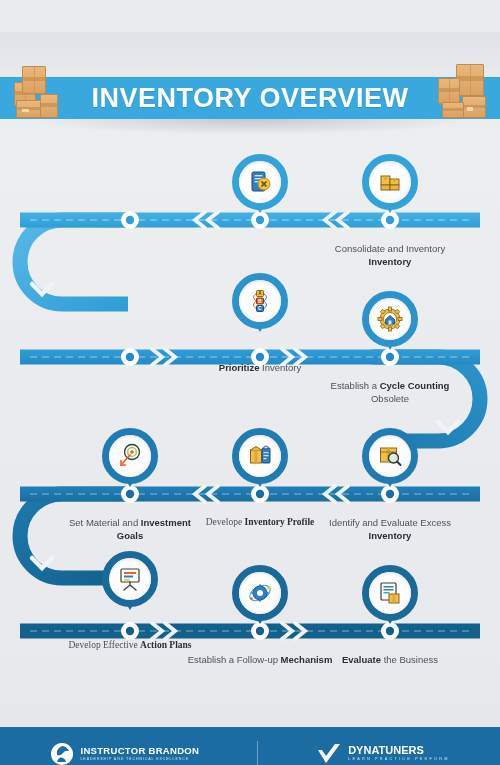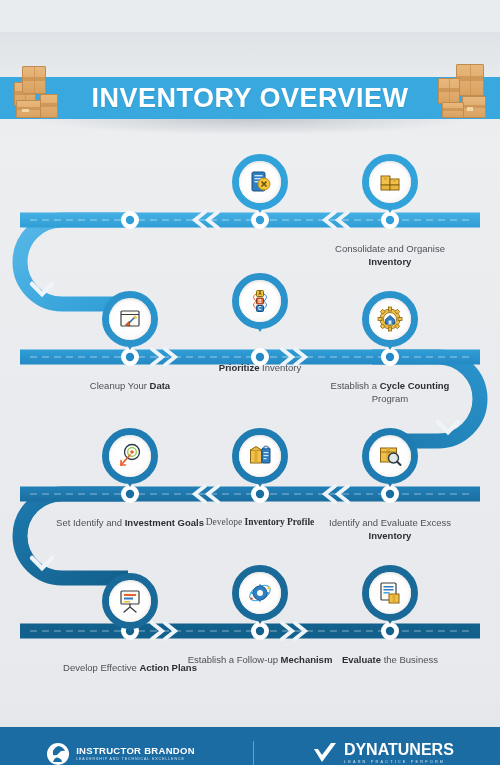--- a/index.html
+++ b/index.html
@@ -62,21 +62,21 @@
   .footer-top{position:absolute;left:0;bottom:53px;width:500px;height:9px;
     background:linear-gradient(180deg,#dcdfe3 0%,#cfd3d8 100%);}
   .f-inner{position:absolute;left:0;top:0;width:500px;height:53px;
     display:flex;align-items:center;justify-content:center;gap:58px;}
   .logo{display:flex;align-items:center;gap:6px;}
   .logo-txt{display:flex;flex-direction:column;line-height:1;}
   .logo-name{color:#ffffff;font-weight:bold;letter-spacing:.3px;}
   .logo-tag{color:#cfe3f2;letter-spacing:.9px;}
   .brandon .logo-name{font-size:9.5px;}
   .brandon .logo-tag{font-size:3.6px;margin-top:2.5px;}
-  .dyna .logo-name{font-size:16px;letter-spacing:0px;}
+  .dyna .logo-name{font-size:11px;letter-spacing:0px;}
   .dyna .logo-tag{font-size:3.8px;margin-top:2.5px;letter-spacing:2.2px;}
   .divider{width:1px;height:26px;background:rgba(255,255,255,.35);}
 </style>
 </head>
 <body>
 
 <div id="page">
 
   <div class="top-strip"></div>
 
@@ -242,39 +242,23 @@
         <svg width="26" height="26" viewBox="0 0 26 26">
           <rect x="4" y="7" width="9" height="9" fill="#f0c04a" stroke="#8a6512" stroke-width="1"></rect>
           <rect x="7.5" y="7" width="2" height="4" fill="#d8a32c"></rect>
           <rect x="13" y="10" width="9" height="6" fill="#f0c04a" stroke="#8a6512" stroke-width="1"></rect>
           <rect x="16.5" y="10" width="2" height="3" fill="#d8a32c"></rect>
           <rect x="4" y="16" width="9" height="5" fill="#e8b73f" stroke="#8a6512" stroke-width="1"></rect>
           <rect x="13" y="16" width="9" height="5" fill="#e8b73f" stroke="#8a6512" stroke-width="1"></rect>
         </svg>
       </div>
     </div>
-    <div class="caption"><span>Consolidate and Organise </span><b>Inventory</b></div>
-  </div>
-
-  <div class="step" style="left:56px;top:259px;">
-    <div class="pin">
-      <div class="pin-ring" style="border:7px solid #2b93cc;"></div>
-      <div class="pin-tip" style="border-top:13px solid #2b93cc;"></div>
-      <div class="pin-inner">
-        <svg width="26" height="26" viewBox="0 0 26 26">
-          <rect x="4" y="5" width="18" height="15" rx="1" fill="#fdfbf4" stroke="#3a3f44" stroke-width="1.2"></rect>
-          <line x1="4" y1="8.5" x2="22" y2="8.5" stroke="#3a3f44" stroke-width="1"></line>
-          <path d="M18 11 l-6 6" stroke="#2b6fa8" stroke-width="1.6"></path>
-          <path d="M12 15.5 l-3.5 3.5 l4.5 1 z" fill="#e8622c" stroke="#8f3a12" stroke-width=".8"></path>
-          <path d="M17 10 l2.5 2.5" stroke="#f2c43c" stroke-width="2.4"></path>
-        </svg>
-      </div>
-    </div>
-    <div class="caption"><span>Cleanup Your </span><b>Data</b></div>
-  </div>
+    <div class="caption"><span>Consolidate and Inventory </span><b>Inventory</b></div>
+  </div>
+
 
   <div class="step" style="left:186px;top:241px;">
     <div class="pin">
       <div class="pin-ring" style="border:7px solid #2b93cc;"></div>
       <div class="pin-tip" style="border-top:13px solid #2b93cc;"></div>
       <div class="pin-inner">
         <svg width="26" height="26" viewBox="0 0 26 26">
           <rect x="9.5" y="2.5" width="7" height="6" rx="1" fill="#f2c43c" stroke="#8a6512" stroke-width="1"></rect>
           <text x="13" y="7.3" font-size="4.6" text-anchor="middle" fill="#4a3606" font-family="'Liberation Sans',sans-serif" font-weight="bold">A</text>
           <rect x="9.5" y="10" width="7" height="6" rx="1" fill="#e8622c" stroke="#8f3a12" stroke-width="1"></rect>
@@ -307,38 +291,38 @@
             <rect x="18.6" y="18.6" width="3.4" height="3.4" transform="rotate(-45 20.3 20.3)"></rect>
             <rect x="18.6" y="4" width="3.4" height="3.4" transform="rotate(45 20.3 5.7)"></rect>
             <rect x="4" y="18.6" width="3.4" height="3.4" transform="rotate(45 5.7 20.3)"></rect>
           </g>
           <circle cx="13" cy="13" r="6.5" fill="#fdfbf4" stroke="#8a6512" stroke-width=".8"></circle>
           <path d="M8.5 13.5 L13 9.5 L17.5 13.5 v4.5 h-9 z" fill="#2f7fc4" stroke="#1d4f7e" stroke-width=".8"></path>
           <rect x="11.5" y="14.5" width="3" height="3.5" fill="#cfe6f7"></rect>
         </svg>
       </div>
     </div>
-    <div class="caption"><span>Establish a </span><b>Cycle Counting</b><span> Program</span></div>
+    <div class="caption"><span>Establish a </span><b>Cycle Counting</b><span> Obsolete</span></div>
   </div>
 
   <div class="step" style="left:56px;top:396px;">
     <div class="pin">
       <div class="pin-ring" style="border:7px solid #1f7cb2;"></div>
       <div class="pin-tip" style="border-top:13px solid #1f7cb2;"></div>
       <div class="pin-inner">
         <svg width="26" height="26" viewBox="0 0 26 26">
           <circle cx="15" cy="9" r="7.5" fill="none" stroke="#2b3a44" stroke-width="1.3"></circle>
           <circle cx="15" cy="9" r="4.3" fill="none" stroke="#8ec63f" stroke-width="1.3"></circle>
           <circle cx="15" cy="9" r="1.8" fill="#e8622c"></circle>
           <path d="M4 22 L13 12" stroke="#e8622c" stroke-width="1.8" stroke-linecap="round"></path>
           <path d="M4 22 l0-4.5 M4 22 l4.5 0" stroke="#e8622c" stroke-width="1.6" stroke-linecap="round"></path>
         </svg>
       </div>
     </div>
-    <div class="caption"><span>Set Identify and </span><b>Investment Goals</b></div>
+    <div class="caption"><span>Set Material and </span><b>Investment Goals</b></div>
   </div>
 
   <div class="step" style="left:186px;top:396px;font-family:Liberation Serif, serif;">
     <div class="pin">
       <div class="pin-ring" style="border:7px solid #1f7cb2;"></div>
       <div class="pin-tip" style="border-top:13px solid #1f7cb2;"></div>
       <div class="pin-inner">
         <svg width="26" height="26" viewBox="0 0 26 26">
           <rect x="3.5" y="7" width="11" height="13" fill="#f0c04a" stroke="#8a6512" stroke-width="1"></rect>
           <path d="M3.5 7 L9 3.5 L14.5 7" fill="#e8b73f" stroke="#8a6512" stroke-width="1"></path>
@@ -364,21 +348,21 @@
           <rect x="9.5" y="5" width="3.5" height="14" fill="#d8a32c" opacity=".75"></rect>
           <line x1="3.5" y1="9" x2="19.5" y2="9" stroke="#8a6512" stroke-width=".8"></line>
           <circle cx="16.5" cy="15" r="5" fill="#dff0fb" fill-opacity=".85" stroke="#2b3a44" stroke-width="1.4"></circle>
           <line x1="20.2" y1="18.7" x2="23.5" y2="22" stroke="#2b3a44" stroke-width="2" stroke-linecap="round"></line>
         </svg>
       </div>
     </div>
     <div class="caption"><span>Identify and Evaluate Excess </span><b>Inventory</b></div>
   </div>
 
-  <div class="step" style="left:56px;top:541px;">
+  <div class="step" style="left:56px;top:519px;font-family:Liberation Serif, serif;">
     <div class="pin">
       <div class="pin-ring" style="border:7px solid #1a6a99;"></div>
       <div class="pin-tip" style="border-top:13px solid #1a6a99;"></div>
       <div class="pin-inner">
         <svg width="26" height="26" viewBox="0 0 26 26">
           <rect x="4" y="3" width="18" height="13" rx="1" fill="#fdfbf4" stroke="#3a3f44" stroke-width="1.2"></rect>
           <rect x="7" y="6" width="12" height="2" fill="#e8622c"></rect>
           <rect x="7" y="9.5" width="9" height="2" fill="#2f7fc4"></rect>
           <rect x="7" y="13" width="6" height="1.6" fill="#f2c43c"></rect>
           <path d="M13 16 v3 M13 19 l-6 5 M13 19 l6 5" stroke="#3a3f44" stroke-width="1.3" stroke-linecap="round"></path>

